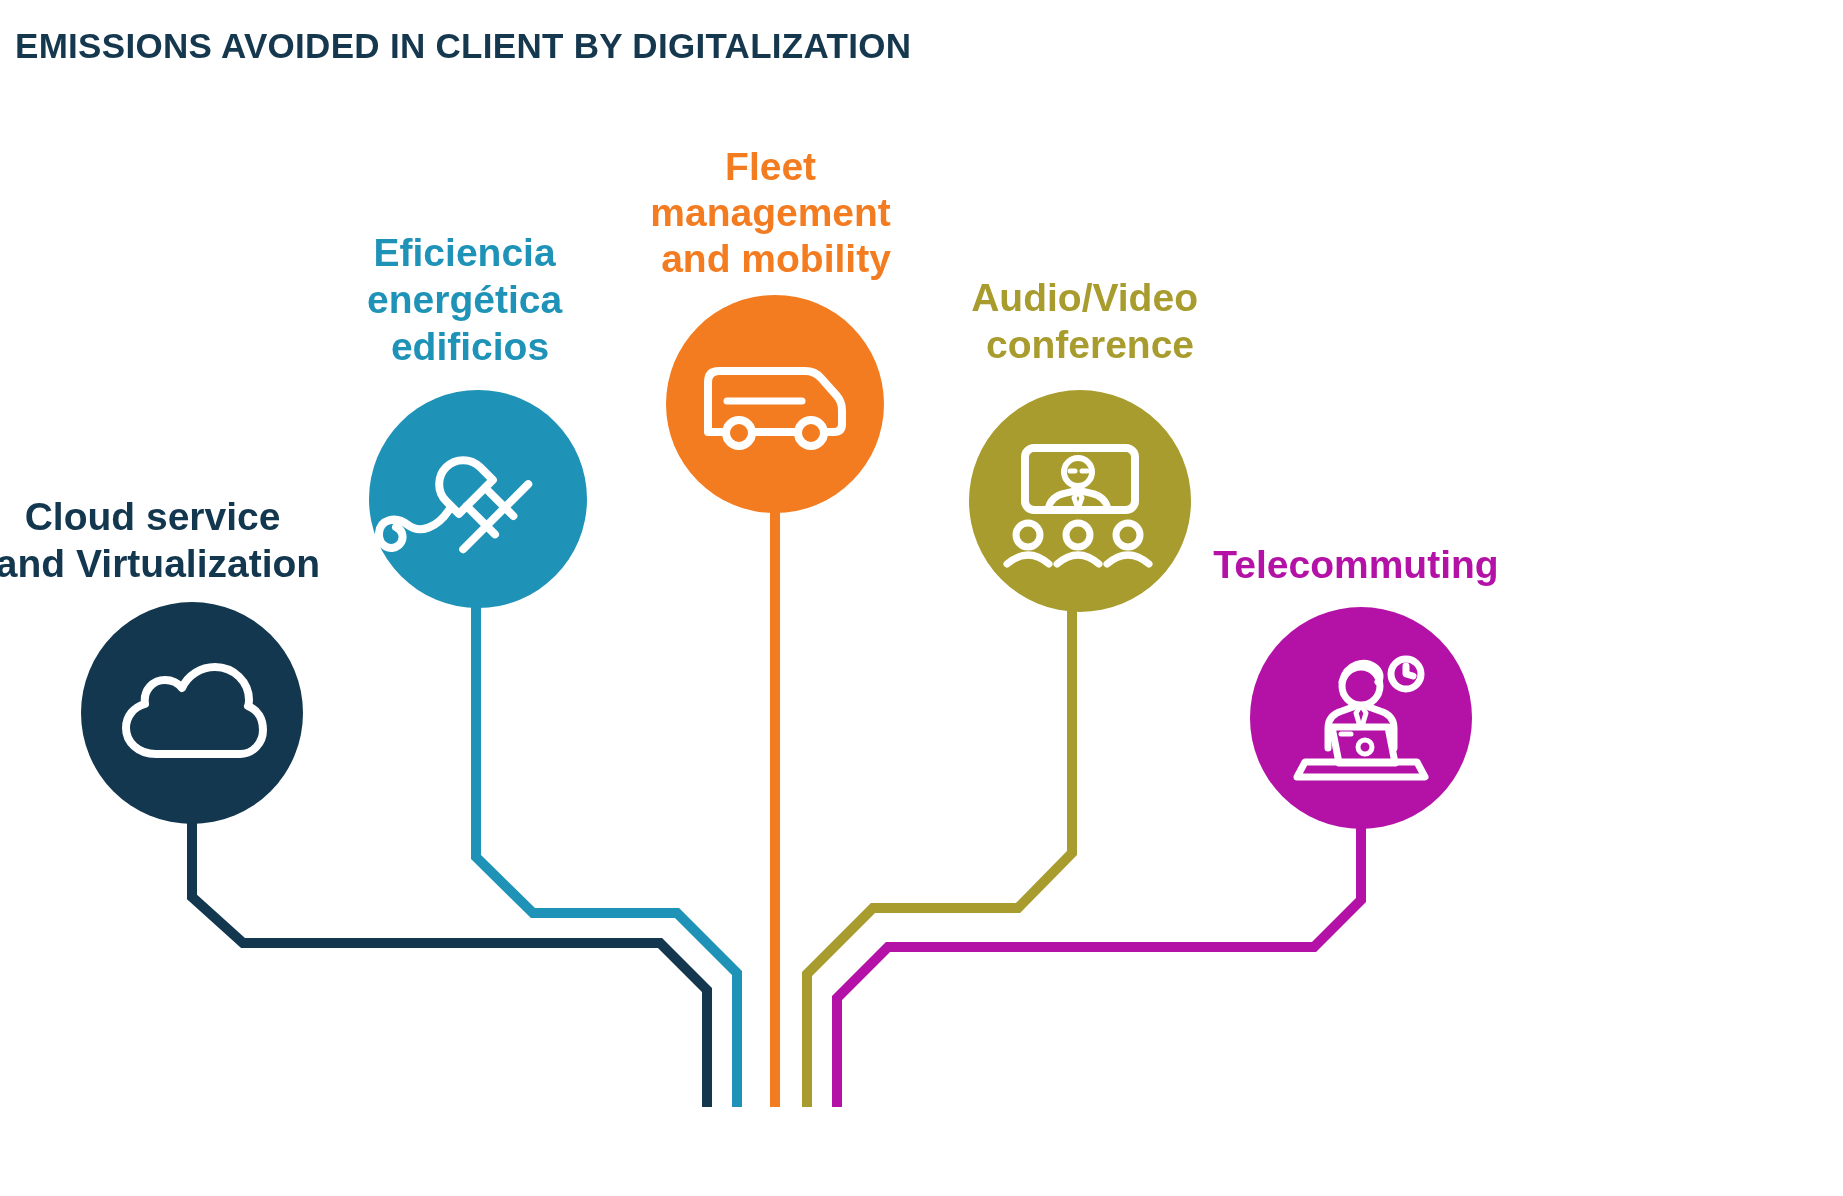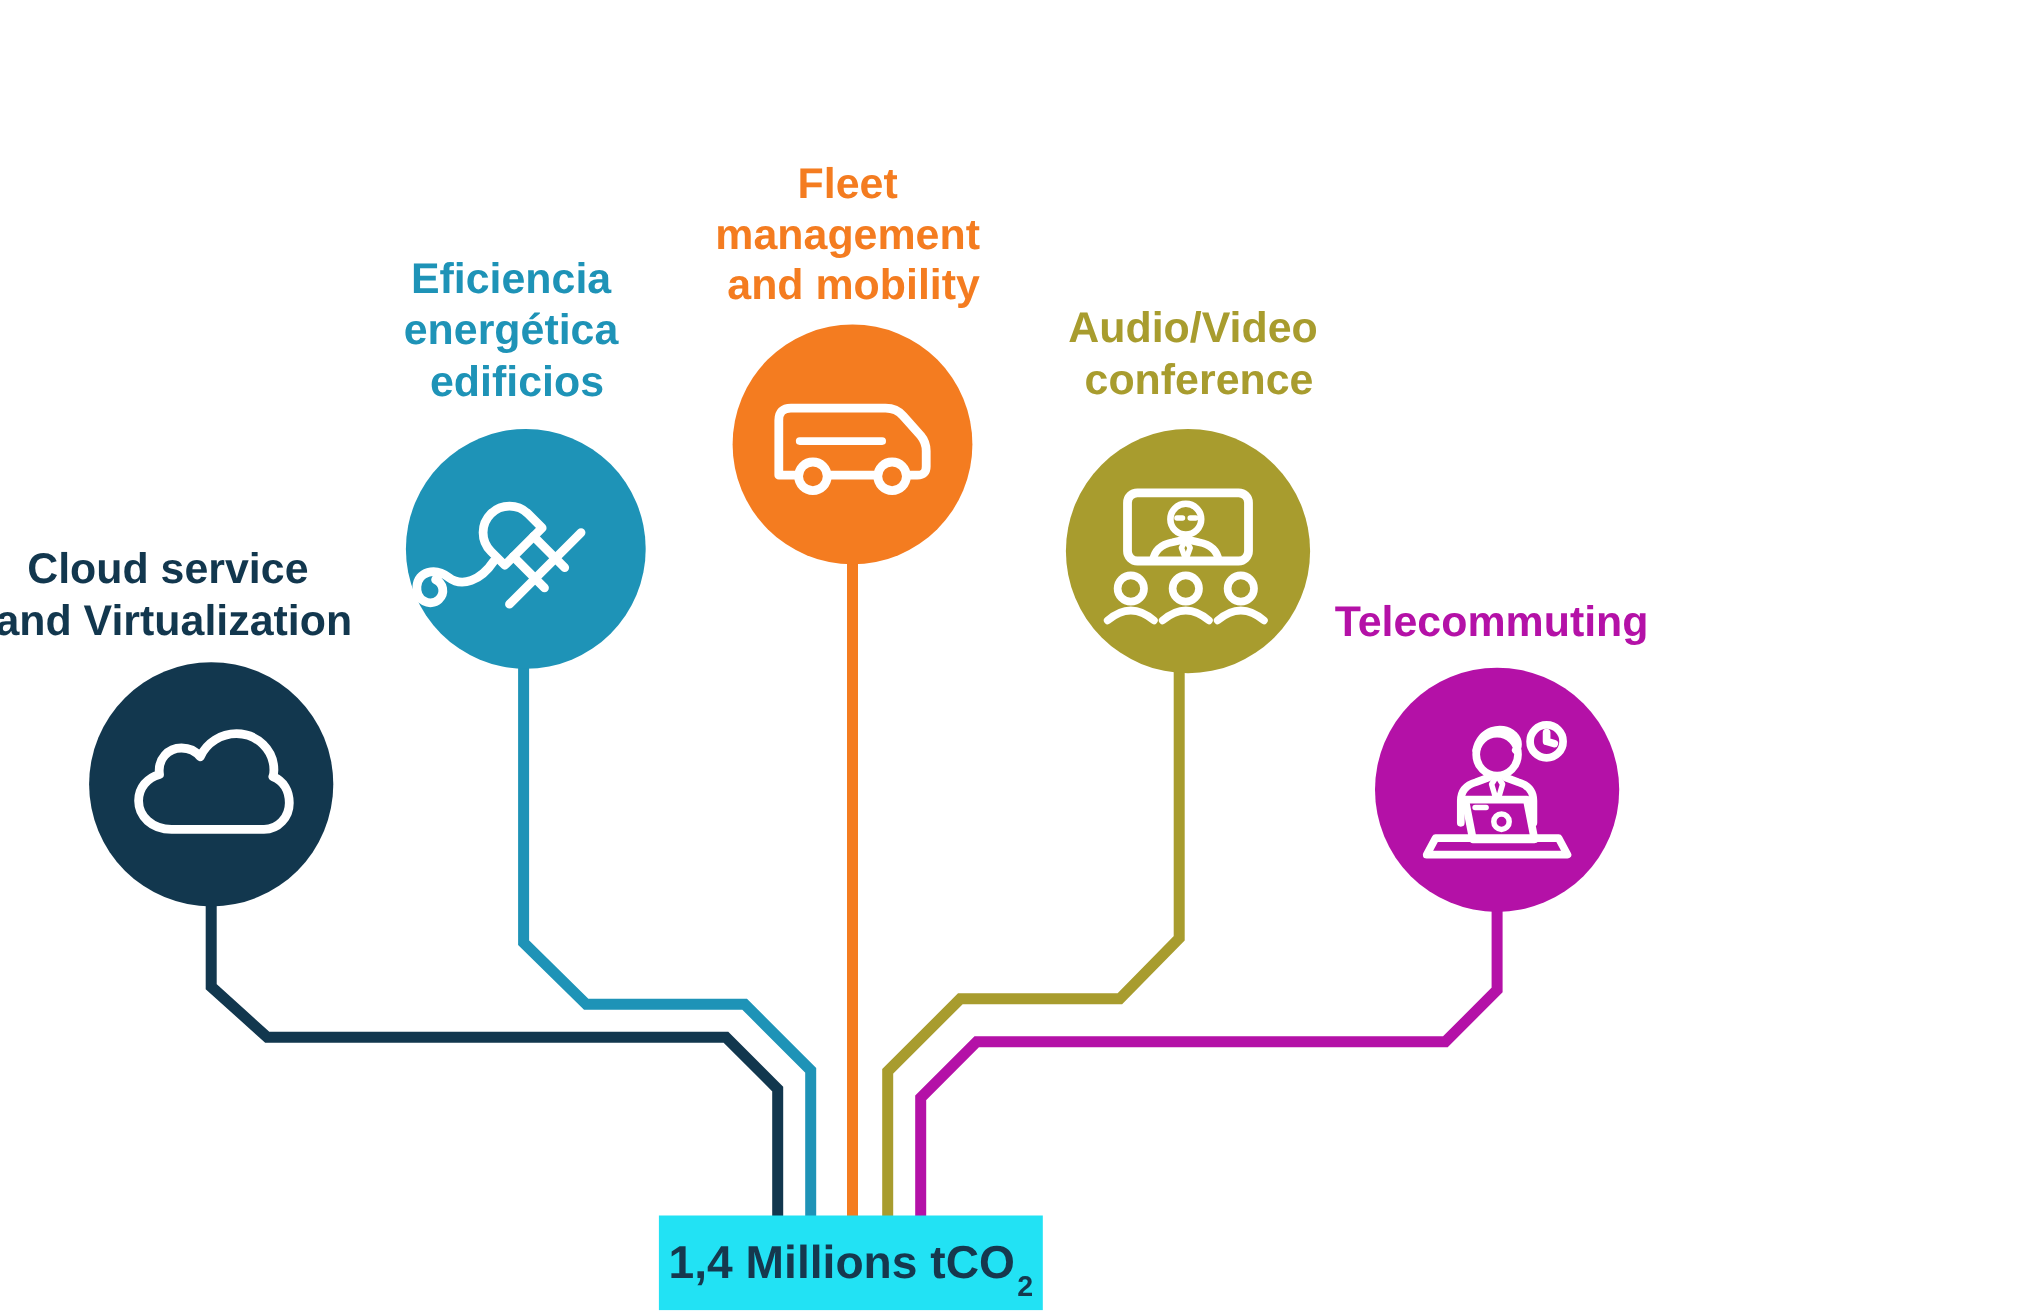--- a/index.html
+++ b/index.html
@@ -30,20 +30,21 @@
     align-self:flex-end;
     margin:0 0 6px 2px;
   }
   .icon{stroke:#fff;fill:none;stroke-linecap:round;stroke-linejoin:round;}
 </style>
 </head>
 <body>
 
 <div id="canvas">
 
+  <div class="page-title" style="color: rgb(22, 56, 78);">EMISSIONS AVOIDED IN CLIENT BY DIGITALIZATION</div>
 
   <svg id="diagram-svg" width="1843" height="1196" viewBox="0 0 1843 1196">
 
     <g fill="none" stroke-width="10">
       <polyline points="192,822 192,897 243,943 660,943 707,990 707,1107" stroke="#12374E"></polyline>
       <polyline points="476,606 476,857 533,913 677,913 737,973 737,1107" stroke="#1E93B7"></polyline>
       <polyline points="775,511 775,1107" stroke="#F47C20"></polyline>
       <polyline points="1072,610 1072,853 1018,908 873,908 807,974 807,1107" stroke="#A89C2E"></polyline>
       <polyline points="1361,827 1361,900 1314,947 888,947 837,998 837,1107" stroke="#B411A7"></polyline>
     </g>
@@ -124,18 +125,14 @@
         <circle cx="4" cy="29" r="7" stroke-width="5"></circle>
         <path d="M-20 16 H-10" stroke-width="5"></path>
         <path d="M-64 59 L-56 44 L56 44 L64 59 Z"></path>
       </g>
       <text class="node-label" text-anchor="middle" fill="#B411A7">
         <tspan x="1356" y="578">Telecommuting</tspan>
       </text>
     </g>
   </svg>
 
-  <div class="total-box" style="color: rgb(22, 56, 78); background-color: rgb(34, 226, 244);">
-    <span>1,4 Millions tCO</span>
-      <span class="sub">2</span>
-  </div>
 
 </div>
 
 </body></html>

